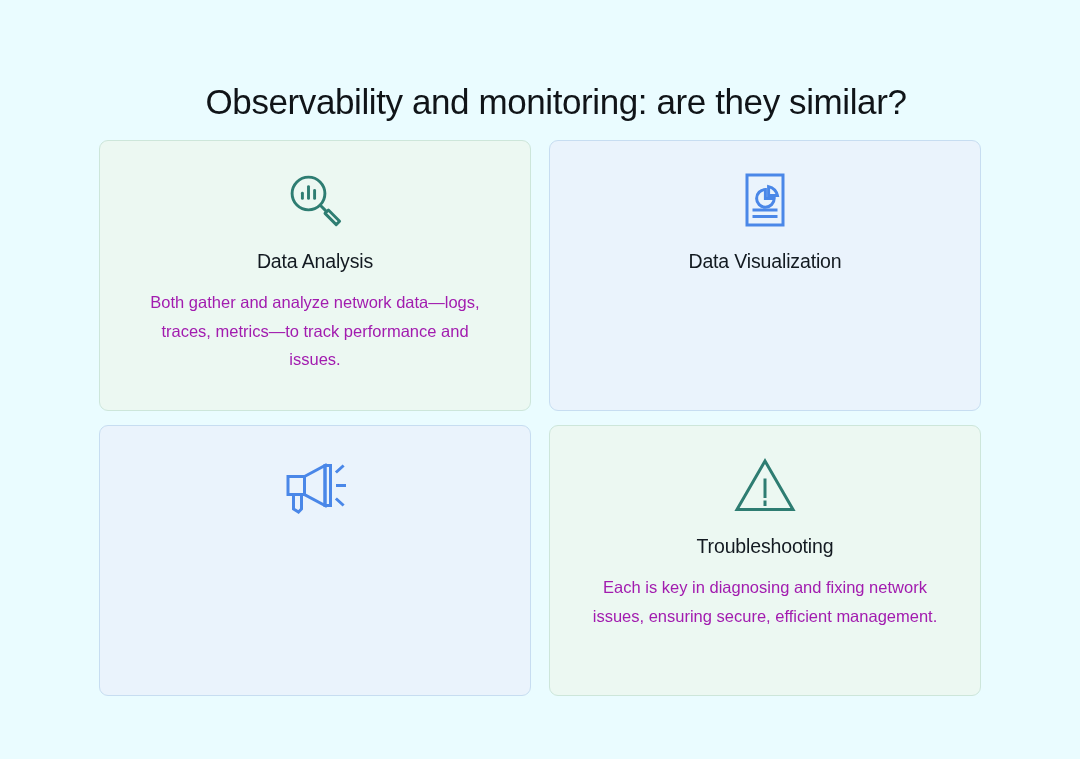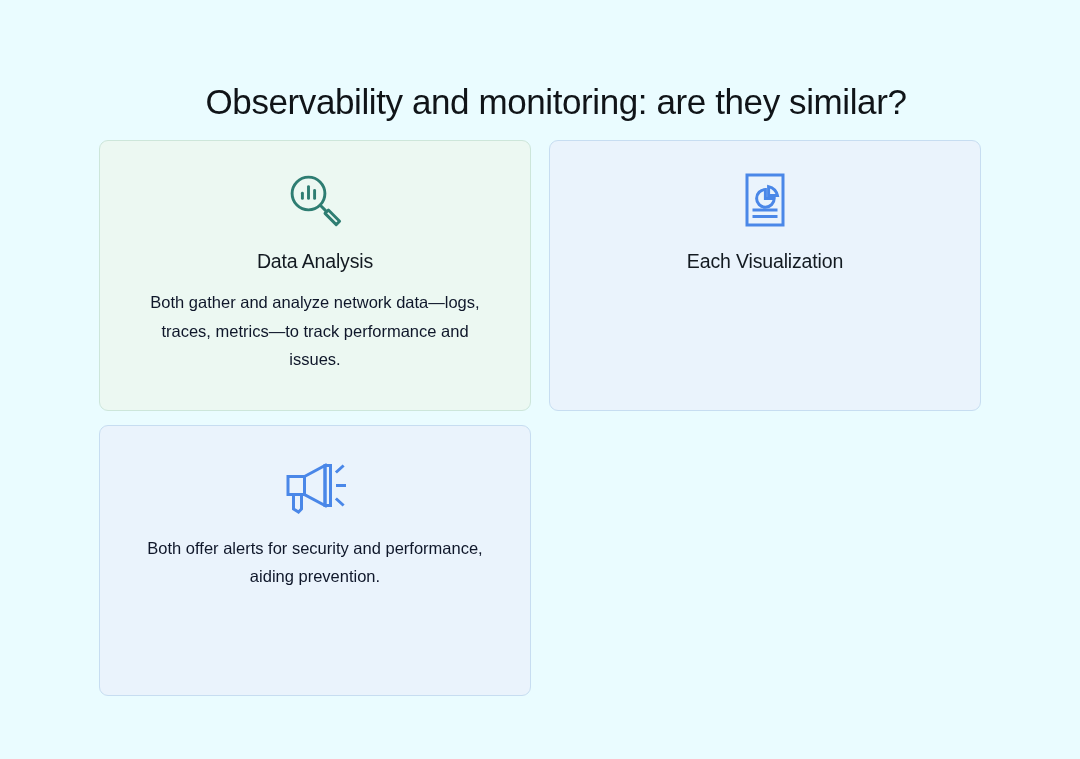--- a/index.html
+++ b/index.html
@@ -96,21 +96,21 @@
     color: #131a21;
     letter-spacing: -0.15px;
     text-align: center;
     line-height: 1.3;
     margin-bottom: 14px;
   }
 
   .card-body {
     font-size: 16.5px;
     font-weight: 400;
-    color: #0f172a;
+    color: #a21caf;
     text-align: center;
     line-height: 1.72;
     max-width: 360px;
   }
 </style>
 </head>
 <body>
 
 <div class="page">
 
@@ -136,38 +136,48 @@
     <div class="card tint-blue">
       <div class="card-icon">
         <svg width="58" height="58" viewBox="0 0 58 58" fill="none" stroke="#4a87e8" stroke-width="3" stroke-linecap="square" stroke-linejoin="miter">
           <rect x="11" y="4" width="36" height="50"></rect>
           <path d="M29.4 18.6 A8.8 8.8 0 1 0 38.2 27.4 L29.4 27.4 Z"></path>
           <path d="M32.6 15.6 A11.8 11.8 0 0 1 41.4 24.4 L32.6 24.4 Z"></path>
           <line x1="18" y1="39" x2="40" y2="39"></line>
           <line x1="18" y1="45.5" x2="40" y2="45.5"></line>
         </svg>
       </div>
-      <div class="card-title">Each Visualization</div>
+      <div class="card-title">Data Visualization</div>
     </div>
 
     <div class="card tint-blue">
       <div class="card-icon">
         <svg width="62" height="58" viewBox="0 0 62 58" fill="none" stroke="#4a87e8" stroke-width="3" stroke-linecap="square" stroke-linejoin="miter">
 
           <path d="M4 20.5 L20.5 20.5 L20.5 38.5 L4 38.5 Z"></path>
 
           <path d="M20.5 20.5 L41 9.5 L41 49.5 L20.5 38.5 Z"></path>
 
           <path d="M41 9.5 L46.5 9.5 L46.5 49.5 L41 49.5 Z"></path>
 
           <path d="M9.5 38.5 L9.5 53 L14.5 56 L17.5 53 L17.5 38.5"></path>
 
           <line x1="53" y1="15.5" x2="58.5" y2="10.5"></line>
           <line x1="53.5" y1="29.5" x2="60.5" y2="29.5"></line>
           <line x1="53" y1="43.5" x2="58.5" y2="48.5"></line>
         </svg>
       </div>
-      <div class="card-body">Both offer alerts for security and performance, aiding prevention.</div>
     </div>
 
+    <div class="card tint-green">
+      <div class="card-icon">
+        <svg width="62" height="56" viewBox="0 0 62 56" fill="none" stroke="#2e7d72" stroke-width="3" stroke-linecap="square" stroke-linejoin="miter">
+          <path d="M31 4 L59 52.5 L3 52.5 Z"></path>
+          <line x1="31" y1="23" x2="31" y2="39.5"></line>
+          <line x1="31" y1="45" x2="31" y2="47.6"></line>
+        </svg>
+      </div>
+      <div class="card-title">Troubleshooting</div>
+      <div class="card-body">Each is key in diagnosing and fixing network issues, ensuring secure, efficient management.</div>
+    </div>
 
   </div>
 </div>
 
 </body></html>

